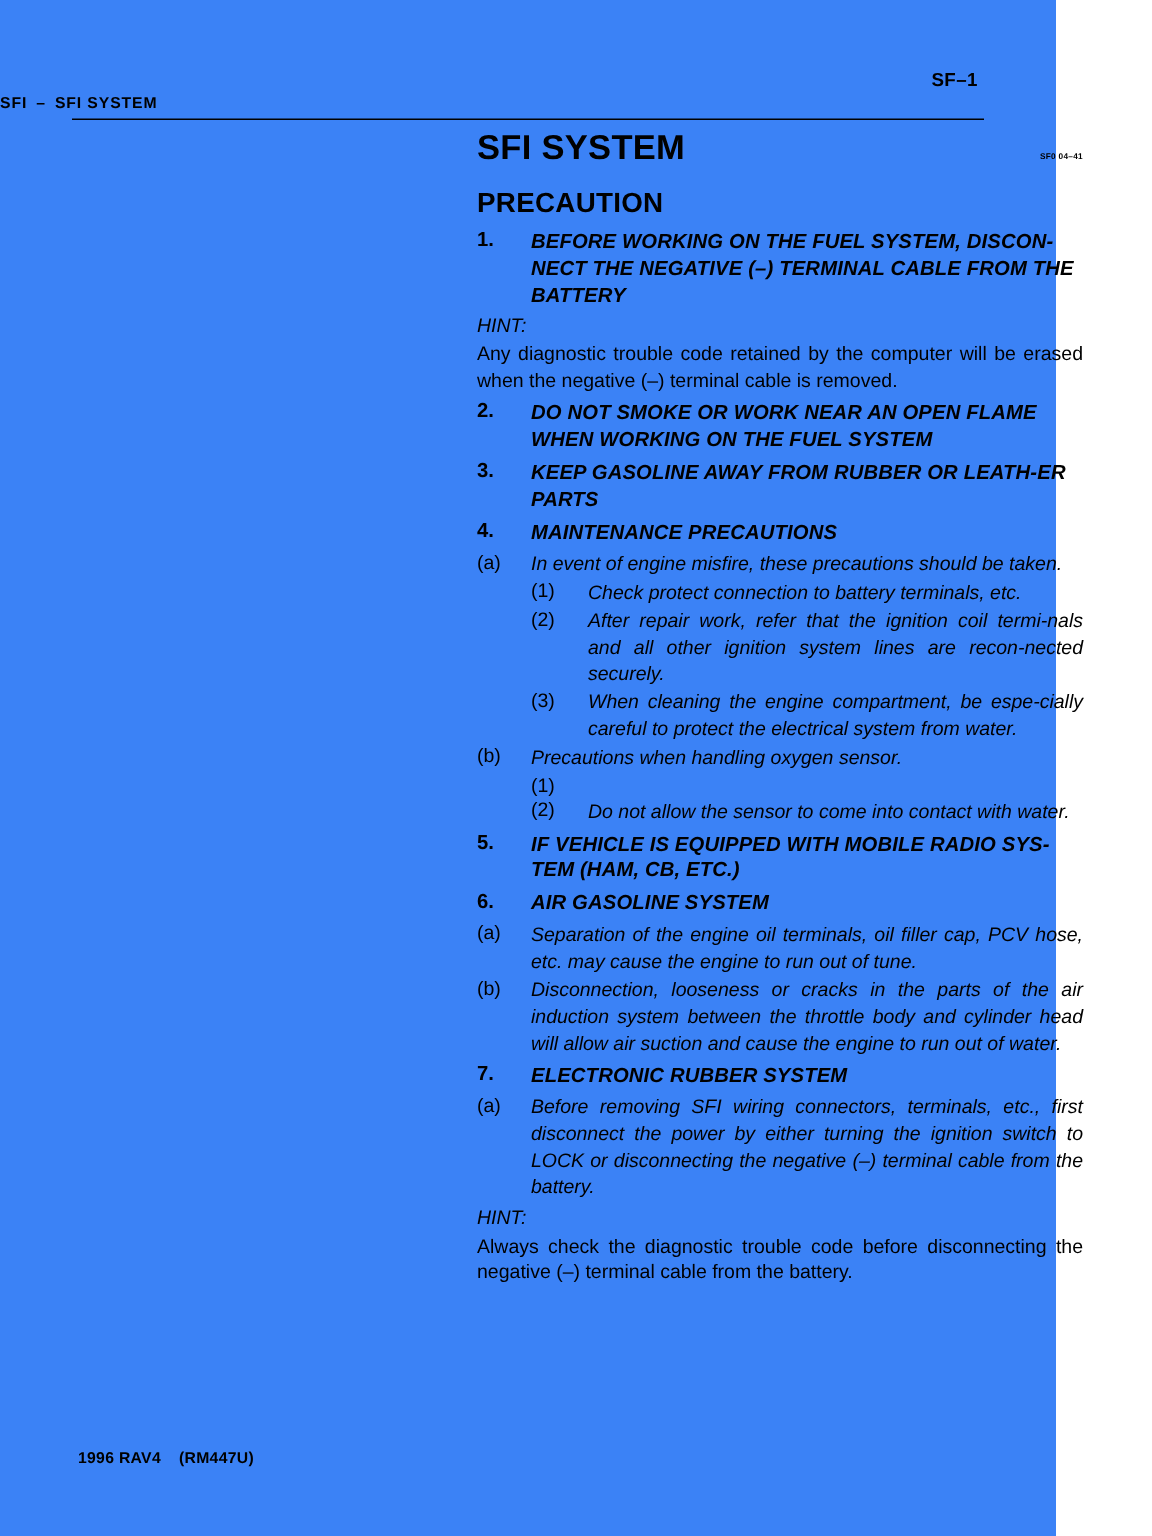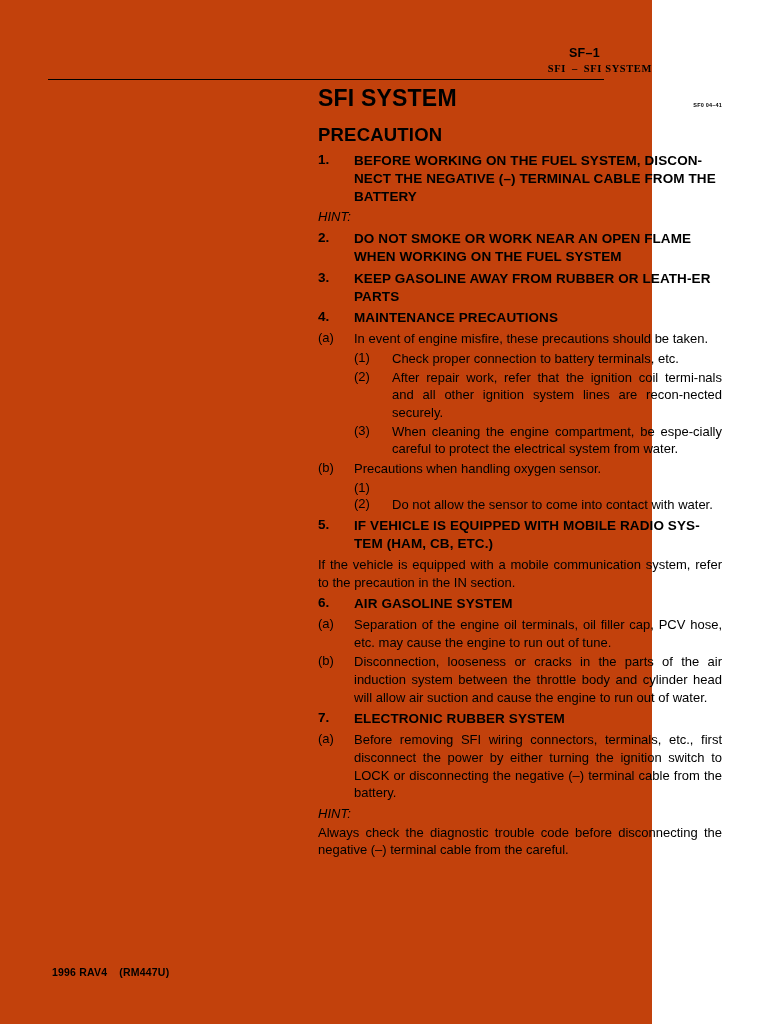--- a/index.html
+++ b/index.html
@@ -12,44 +12,43 @@
     height: 1024px;
     position: relative;
     font-family: "Liberation Sans", sans-serif;
     color: #000000;
     overflow: hidden;
   }
 
   .page {
     position: absolute;
     left: 0; top: 0;
-    width: 652px;
+    width: 704px;
     height: 1024px;
-    background: #c2410c;
+    background: #3b82f6;
   }
 
   
   .page-code {
     position: absolute;
     right: 52px;
     top: 46px;
     font-size: 12.5px;
     font-weight: bold;
     letter-spacing: 0.3px;
   }
   .header-center {
     position: absolute;
     left: 0;
     right: 0;
     top: 63px;
-    text-align: right;
+    text-align: left;
     font-size: 10.5px;
     font-weight: bold;
     letter-spacing: 0.6px;
-    font-family: Liberation Serif, serif;
   }
   .header-center .sep {
     padding: 0 6px;
     font-weight: bold;
   }
   .header-rule {
     position: absolute;
     left: 48px;
     right: 48px;
     top: 79px;
@@ -96,20 +95,21 @@
     margin-bottom: 1px;
   }
   .row .num {
     flex: 0 0 auto;
     font-size: 13px;
   }
   .row .txt {
     flex: 1 1 auto;
     font-size: 13px;
     line-height: 1.36;
+    font-style: italic;
   }
 
   
   .lvl1 { margin-top: 4px; margin-bottom: 3px; }
   .lvl1 .num {
     width: 36px;
     font-weight: bold;
     font-size: 13.5px;
   }
   .lvl1 .txt {
@@ -174,20 +174,21 @@
     <h1 class="doc-title">SFI SYSTEM</h1>
     <h2 class="doc-subtitle">PRECAUTION</h2>
 
     <div class="row lvl1">
       <div class="num">1.</div>
       <div class="txt">BEFORE WORKING ON THE FUEL SYSTEM, DISCON-NECT THE NEGATIVE (–) TERMINAL CABLE FROM THE BATTERY</div>
     </div>
 
     <div class="plain-block">
       <div class="hint">HINT:</div>
+      <div class="para">Any diagnostic trouble code retained by the computer will be erased when the negative (–) terminal cable is removed.</div>
     </div>
 
     <div class="row lvl1">
       <div class="num">2.</div>
       <div class="txt">DO NOT SMOKE OR WORK NEAR AN OPEN FLAME WHEN WORKING ON THE FUEL SYSTEM</div>
     </div>
 
     <div class="row lvl1">
       <div class="num">3.</div>
       <div class="txt">KEEP GASOLINE AWAY FROM RUBBER OR LEATH-ER PARTS</div>
@@ -198,21 +199,21 @@
       <div class="txt">MAINTENANCE PRECAUTIONS</div>
     </div>
 
     <div class="row lvl2">
       <div class="num">(a)</div>
       <div class="txt">In event of engine misfire, these precautions should be taken.</div>
     </div>
 
     <div class="row lvl3">
       <div class="num">(1)</div>
-      <div class="txt">Check proper connection to battery terminals, etc.</div>
+      <div class="txt">Check protect connection to battery terminals, etc.</div>
     </div>
     <div class="row lvl3">
       <div class="num">(2)</div>
       <div class="txt">After repair work, refer that the ignition coil termi-nals and all other ignition system lines are recon-nected securely.</div>
     </div>
     <div class="row lvl3">
       <div class="num">(3)</div>
       <div class="txt">When cleaning the engine compartment, be espe-cially careful to protect the electrical system from water.</div>
     </div>
 
@@ -226,21 +227,20 @@
     </div>
     <div class="row lvl3">
       <div class="num">(2)</div>
       <div class="txt">Do not allow the sensor to come into contact with water.</div>
     </div>
 
     <div class="row lvl1">
       <div class="num">5.</div>
       <div class="txt">IF VEHICLE IS EQUIPPED WITH MOBILE RADIO SYS-TEM (HAM, CB, ETC.)</div>
     </div>
-    <div class="para plain-block">If the vehicle is equipped with a mobile communication system, refer to the precaution in the IN section.</div>
 
     <div class="row lvl1">
       <div class="num">6.</div>
       <div class="txt">AIR GASOLINE SYSTEM</div>
     </div>
     <div class="row lvl2">
       <div class="num">(a)</div>
       <div class="txt">Separation of the engine oil terminals, oil filler cap, PCV hose, etc. may cause the engine to run out of tune.</div>
     </div>
     <div class="row lvl2">
@@ -252,21 +252,21 @@
       <div class="num">7.</div>
       <div class="txt">ELECTRONIC RUBBER SYSTEM</div>
     </div>
     <div class="row lvl2">
       <div class="num">(a)</div>
       <div class="txt">Before removing SFI wiring connectors, terminals, etc., first disconnect the power by either turning the ignition switch to LOCK or disconnecting the negative (–) terminal cable from the battery.</div>
     </div>
 
     <div class="plain-block">
       <div class="hint">HINT:</div>
-      <div class="para">Always check the diagnostic trouble code before disconnecting the negative (–) terminal cable from the careful.</div>
+      <div class="para">Always check the diagnostic trouble code before disconnecting the negative (–) terminal cable from the battery.</div>
     </div>
 
   </div>
 
   <div class="footer">
     <span>1996 RAV4</span><span class="rm">(RM447U)</span>
   </div>
 
 </div>
 

